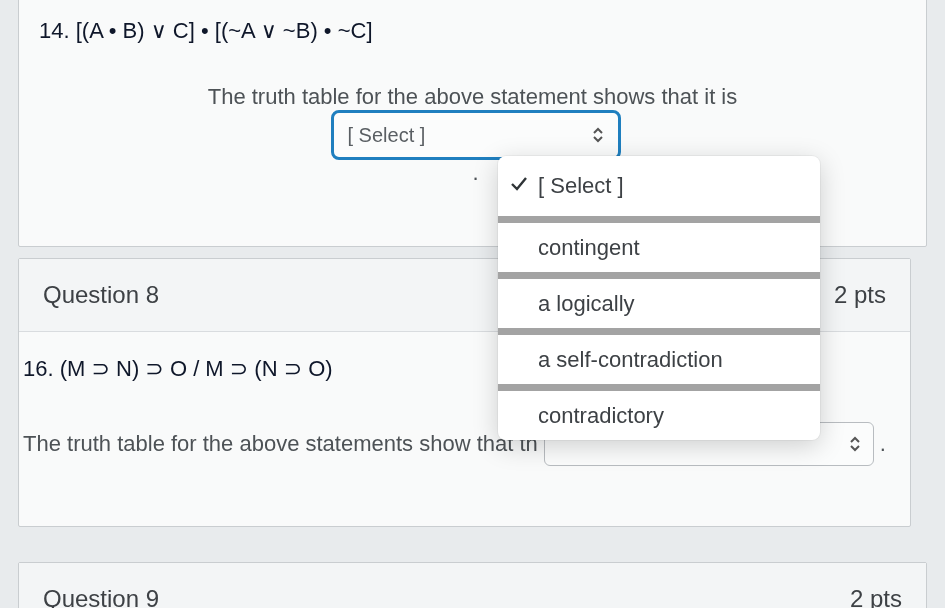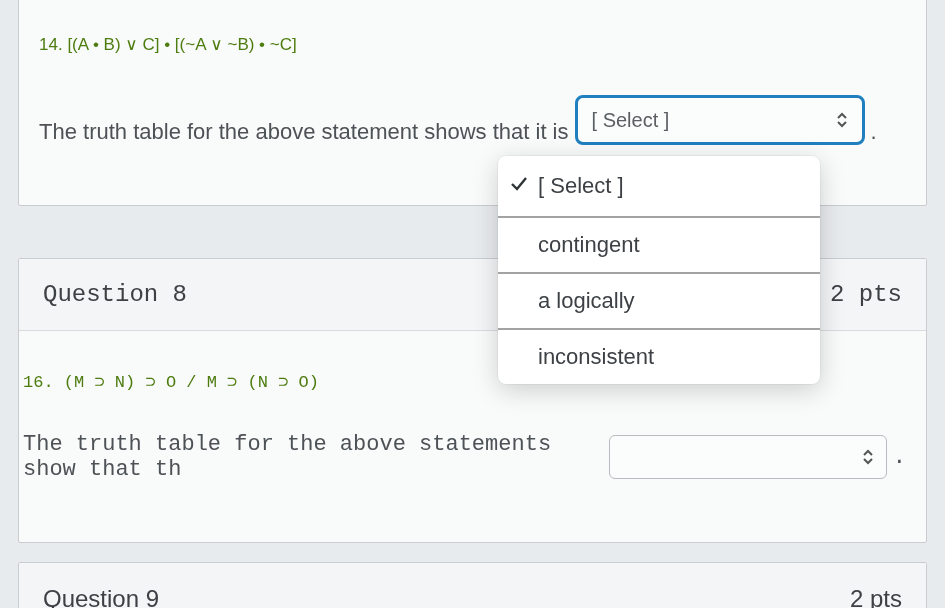--- a/index.html
+++ b/index.html
@@ -26,52 +26,51 @@
     position: absolute;
     left: 0;
     right: 0;
     top: -8px;
   }
   .q7-body {
     padding: 24px 20px 60px 20px;
     border-top: 1px solid #d9dcdf;
   }
   .stmt {
-    font-size: 17px;
-    color: #4d7c0f;
+    font-size: 22px;
+    color: #0f172a;
     margin-bottom: 40px;
-    margin-top: 16px;
   }
   .prompt-row {
     display: flex;
-    align-items: flex-end;
+    align-items: center;
     font-size: 22px;
     color: #4d5256;
+    flex-direction: column;
   }
   .select-box {
     display: flex;
     align-items: center;
     justify-content: space-between;
     border: 3px solid #1f7fbf;
     border-radius: 8px;
     height: 50px;
     padding: 0 14px;
     margin-left: 6px;
     width: 290px;
     color: #5a5f63;
     font-size: 20px;
     background: #fbfcfc;
   }
   .updown-icon svg { display: block; }
   .q8 {
     position: absolute;
     left: 0;
-    right: 0;
+    right: 16px;
     top: 258px;
-    font-family: Liberation Mono, monospace;
   }
   .q-header {
     display: flex;
     justify-content: space-between;
     align-items: center;
     padding: 22px 24px;
     font-size: 24px;
     color: #3d4145;
     border-bottom: 1px solid #d9dcdf;
     background: #f3f5f6;
@@ -118,21 +117,21 @@
     z-index: 50;
     overflow: hidden;
   }
   .dropdown-item {
     display: flex;
     align-items: center;
     height: 56px;
     padding: 0 18px 0 40px;
     font-size: 22px;
     color: #3d4145;
-    border-top: 2px solid #a3a3a3;
+    border-top: 7px solid #a3a3a3;
     position: relative;
   }
   .dropdown-item.first { border-top: none; height: 60px; }
   .dropdown-item .check {
     position: absolute;
     left: 12px;
     top: 50%;
     transform: translateY(-50%);
     color: #2f3437;
   }
@@ -207,17 +206,20 @@
       </span>
       <span>[ Select ]</span>
     </div>
     <div class="dropdown-item">
       <span>contingent</span>
     </div>
     <div class="dropdown-item">
       <span>a logically</span>
     </div>
     <div class="dropdown-item">
-      <span>inconsistent</span>
+      <span>a self-contradiction</span>
+    </div>
+    <div class="dropdown-item">
+      <span>contradictory</span>
     </div>
   </div>
 
 </div>
 
 </body></html>

